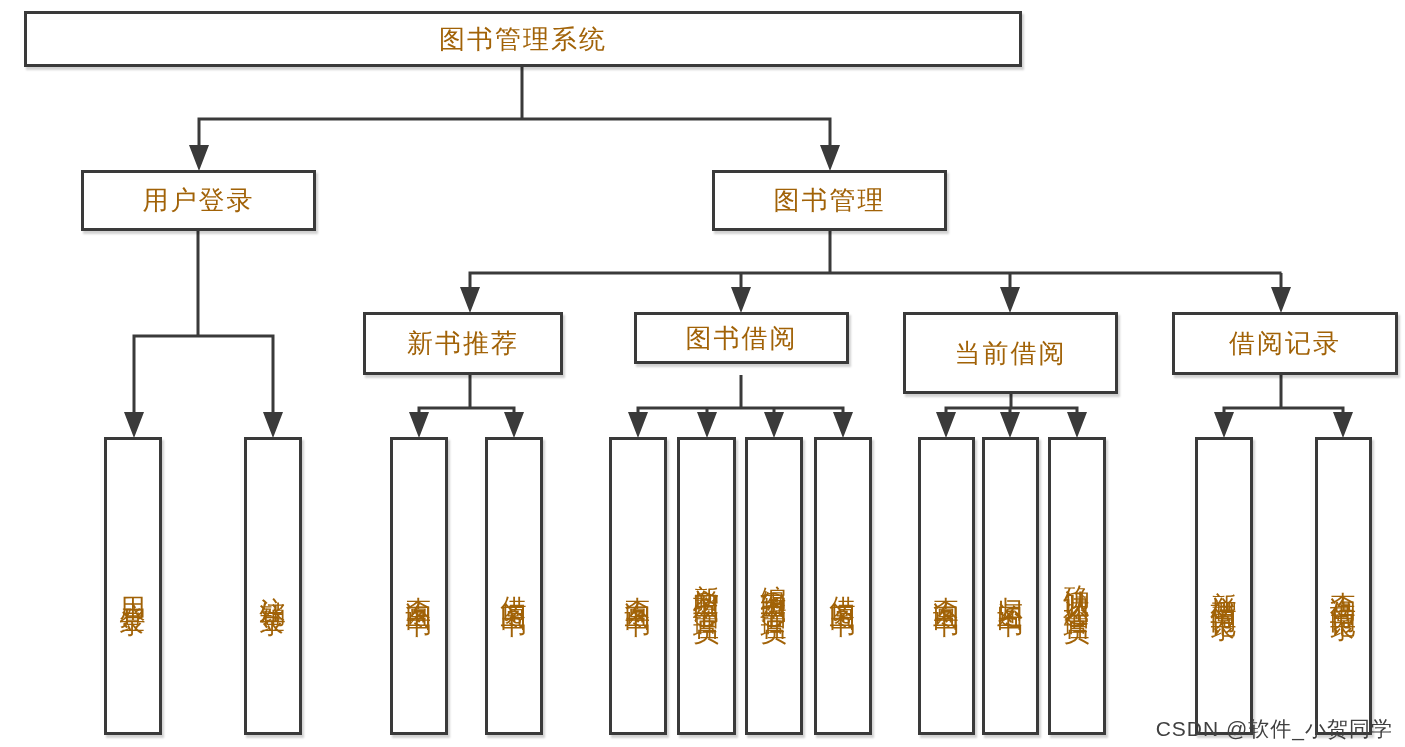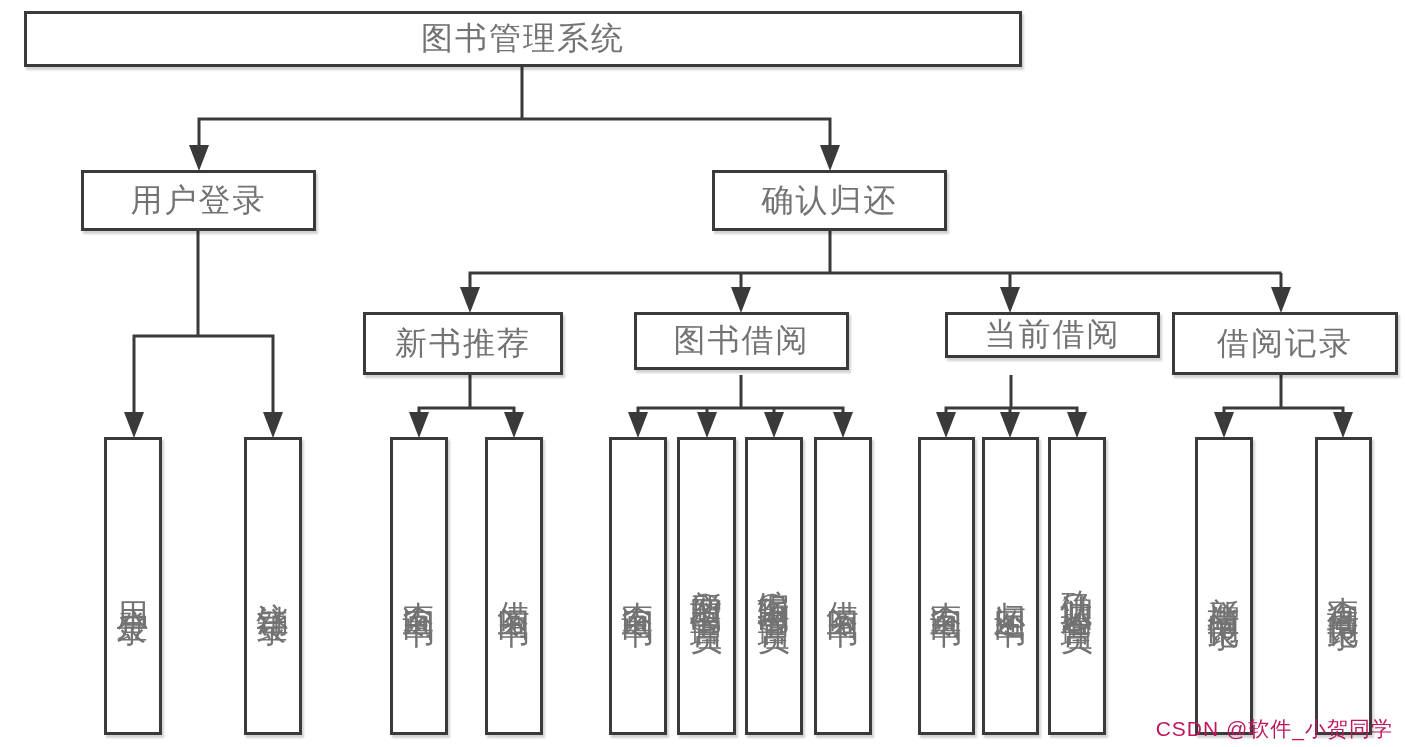--- a/index.html
+++ b/index.html
@@ -24,39 +24,39 @@
     position: absolute;
     box-sizing: border-box;
     background: #ffffff;
     border: 3px solid #3a3a3a;
     box-shadow: 2px 3px 2px rgba(0,0,0,0.18);
     display: flex;
     align-items: center;
     justify-content: center;
   }
   .box .lbl {
-    font-size: 32px;
-    color: #737373;
+    font-size: 26px;
+    color: #a16207;
     letter-spacing: 2px;
     white-space: nowrap;
     line-height: 1.1;
   }
   .box.v .lbl {
     writing-mode: vertical-rl;
     text-orientation: mixed;
     letter-spacing: 5px;
     line-height: 1;
     white-space: normal;
   }
   .watermark {
     position: absolute;
     right: 12px;
     bottom: 4px;
     font-size: 21px;
-    color: #be185d;
+    color: #404040;
     letter-spacing: 1px;
     pointer-events: none;
   }
 </style>
 </head>
 <body>
 
 <div class="stage">
 
   <svg class="connectors" viewBox="0 0 1405 747" xmlns="http://www.w3.org/2000/svg">
@@ -80,30 +80,30 @@
   </svg>
 
   <div class="box h" style="left:24px; top:11px; width:998px; height:56px">
     <span class="lbl">图书管理系统</span>
   </div>
 
   <div class="box h" style="left:81px; top:170px; width:235px; height:61px">
     <span class="lbl">用户登录</span>
   </div>
   <div class="box h" style="left:712px; top:170px; width:235px; height:61px">
-    <span class="lbl">确认归还</span>
+    <span class="lbl">图书管理</span>
   </div>
 
   <div class="box h" style="left:363px; top:312px; width:200px; height:63px">
     <span class="lbl">新书推荐</span>
   </div>
-  <div class="box h" style="left:634px; top:312px; width:215px; height:58px">
+  <div class="box h" style="left:634px; top:312px; width:215px; height:52px">
     <span class="lbl">图书借阅</span>
   </div>
-  <div class="box h" style="left:945px; top:312px; width:215px; height:46px">
+  <div class="box h" style="left:903px; top:312px; width:215px; height:82px">
     <span class="lbl">当前借阅</span>
   </div>
   <div class="box h" style="left:1172px; top:312px; width:226px; height:63px">
     <span class="lbl">借阅记录</span>
   </div>
 
   <div class="box v" style="left:104px; top:437px; width:58px; height:298px">
     <span class="lbl">用户登录</span>
   </div>
   <div class="box v" style="left:244px; top:437px; width:58px; height:298px">

